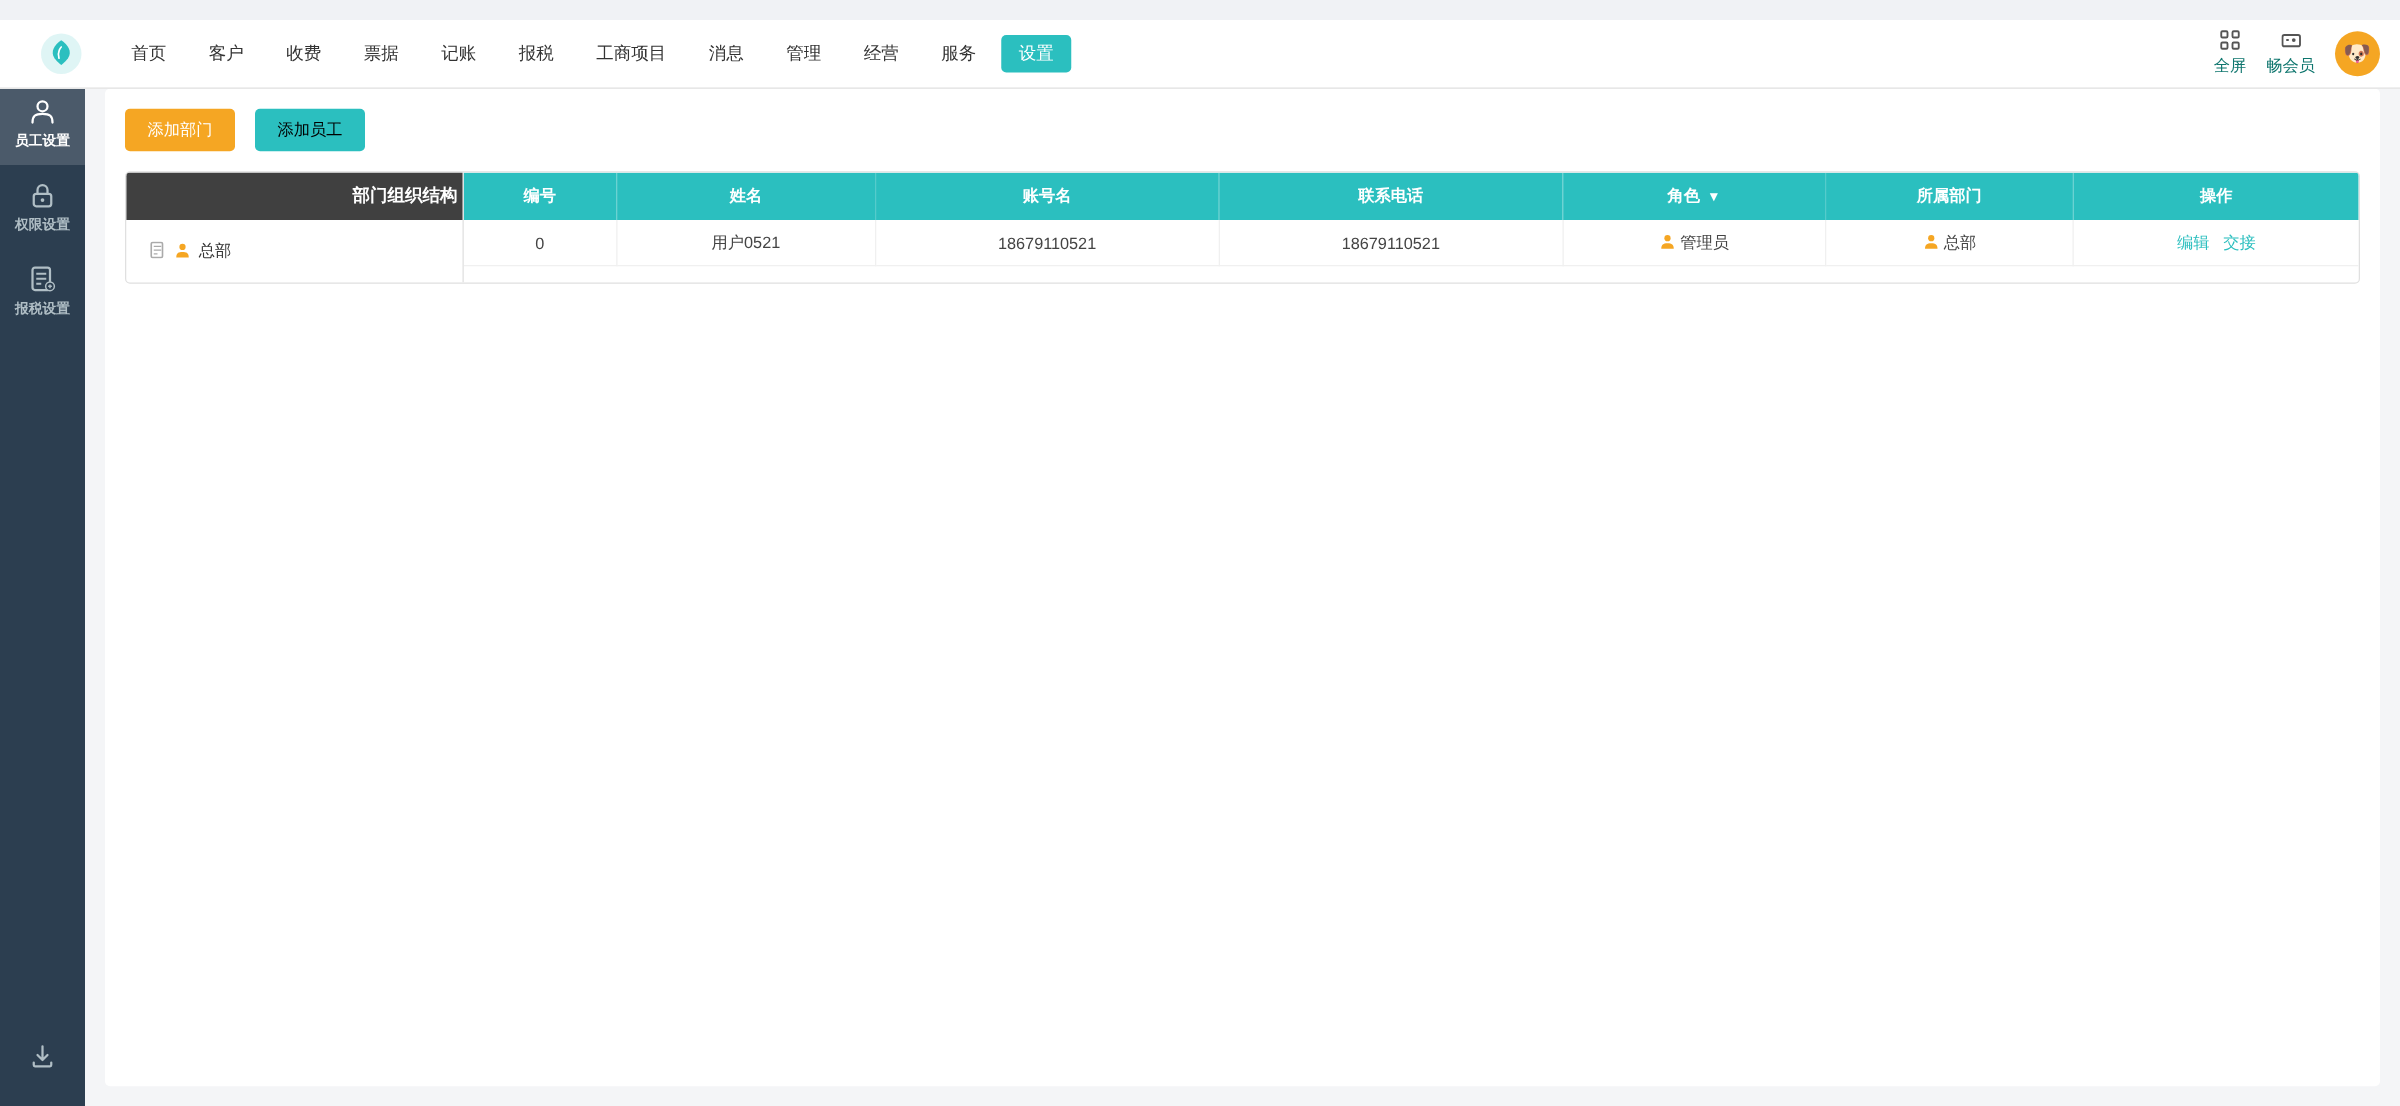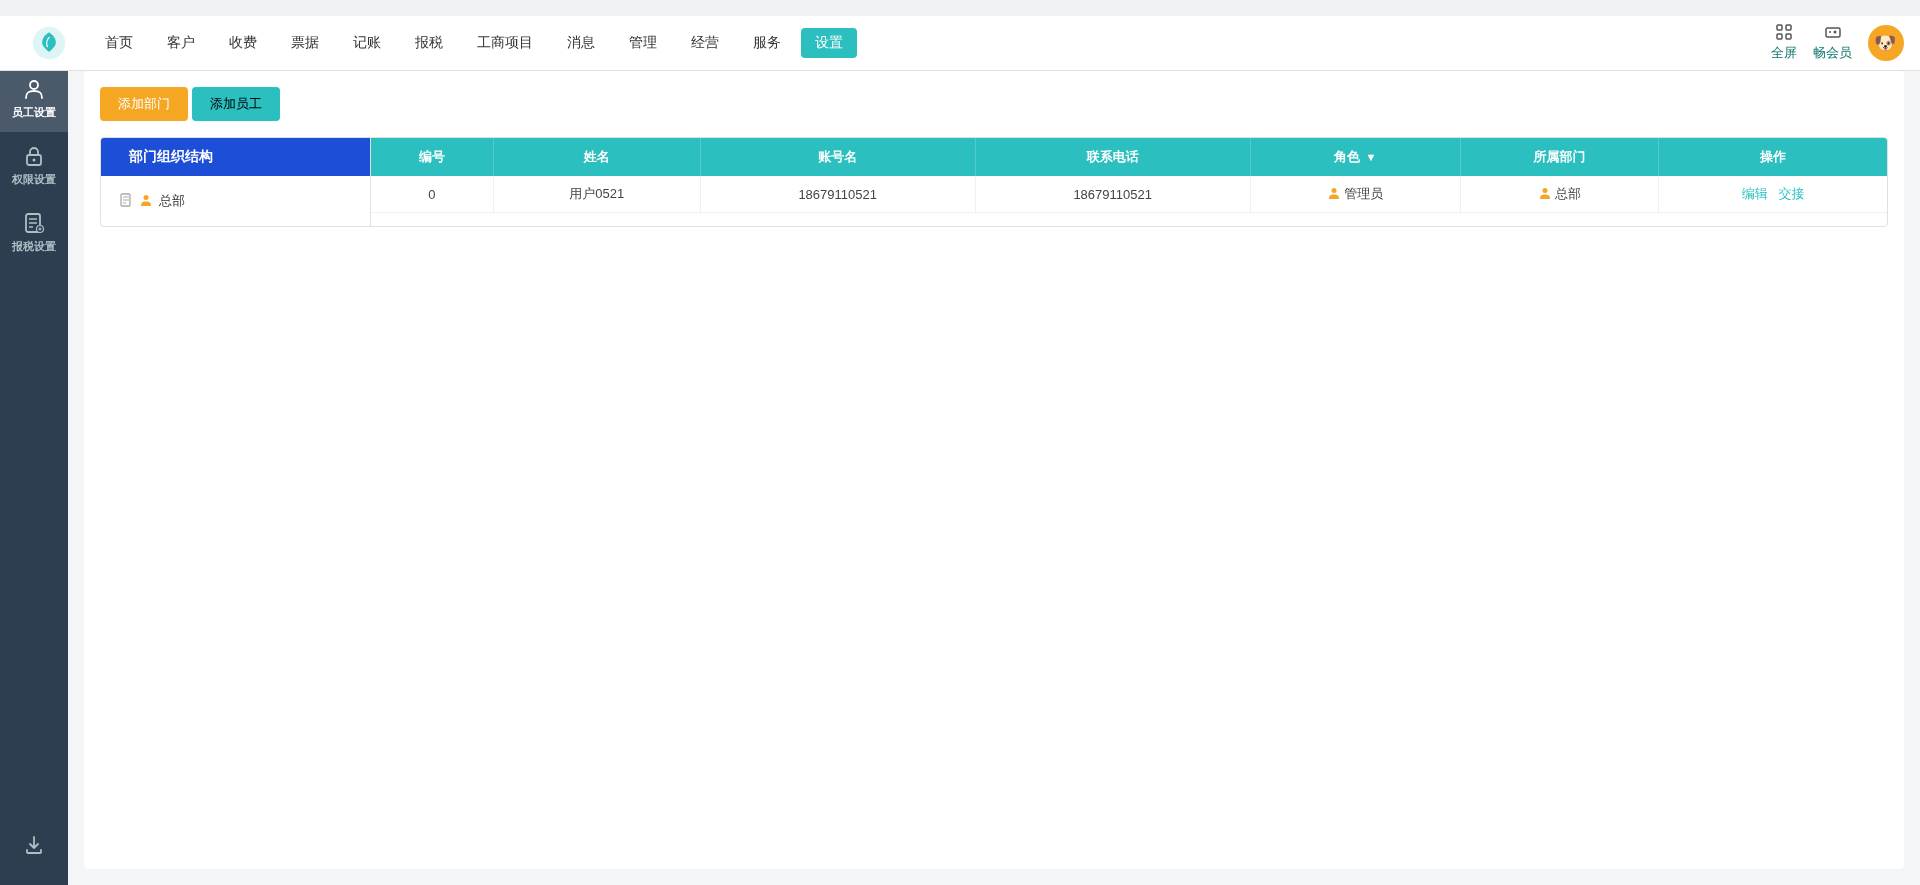--- a/index.html
+++ b/index.html
@@ -130,21 +130,21 @@
       background: #fff;
       border-radius: 4px;
       min-height: calc(885px - 55px - 32px);
       padding: 16px;
     }
 
     
     .toolbar {
       display: flex;
       align-items: center;
-      gap: 4px;
+      gap: 16px;
       margin-bottom: 16px;
     }
     .btn-add-dept {
       background: #f5a623;
       color: #fff;
       border: none;
       padding: 8px 18px;
       border-radius: 4px;
       cursor: pointer;
       font-size: 13px;
@@ -198,25 +198,26 @@
       overflow: hidden;
     }
 
     
     .dept-tree {
       width: 270px;
       border-right: 1px solid #e0e0e0;
       flex-shrink: 0;
     }
     .dept-tree-header {
-      background: #1d4ed8;
+      background: #404040;
       color: #fff;
-      padding: 10px 28px;
+      padding: 10px 4px;
       font-size: 14px;
       font-weight: bold;
+      text-align: right;
     }
     .dept-tree-body {
       padding: 10px;
     }
     .dept-tree-item {
       display: flex;
       align-items: center;
       gap: 6px;
       padding: 6px 8px;
       cursor: pointer;

